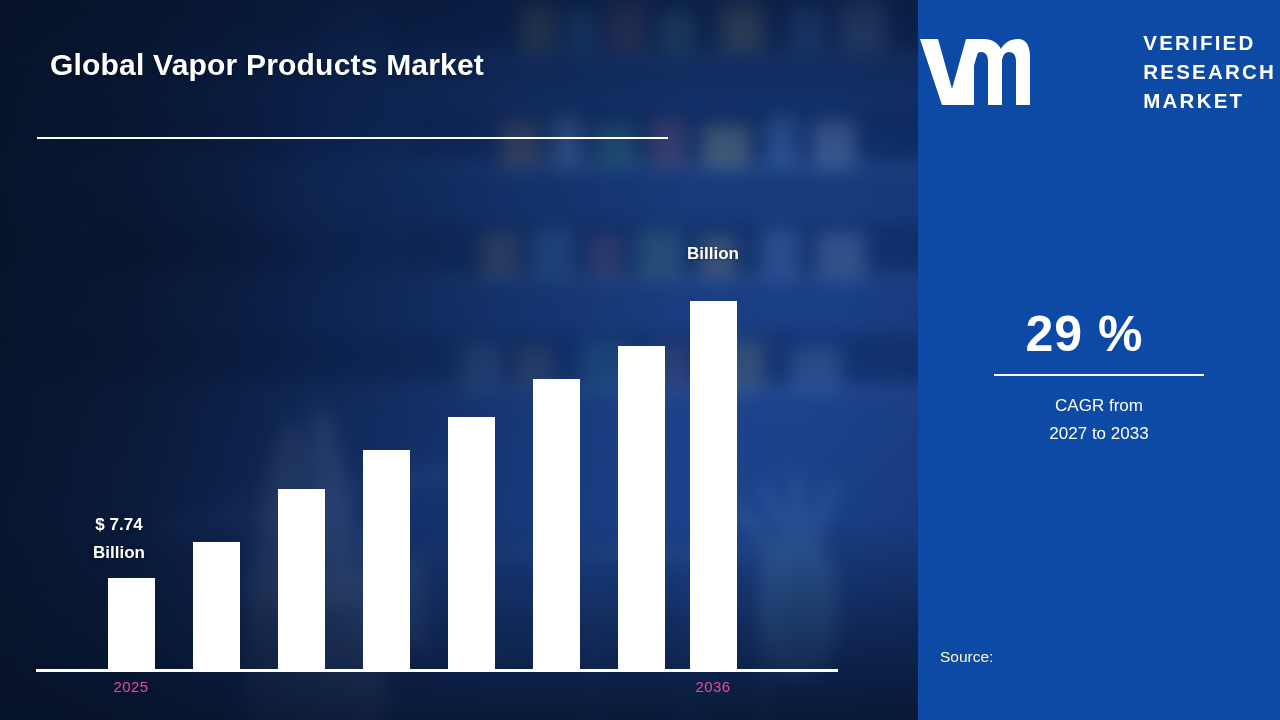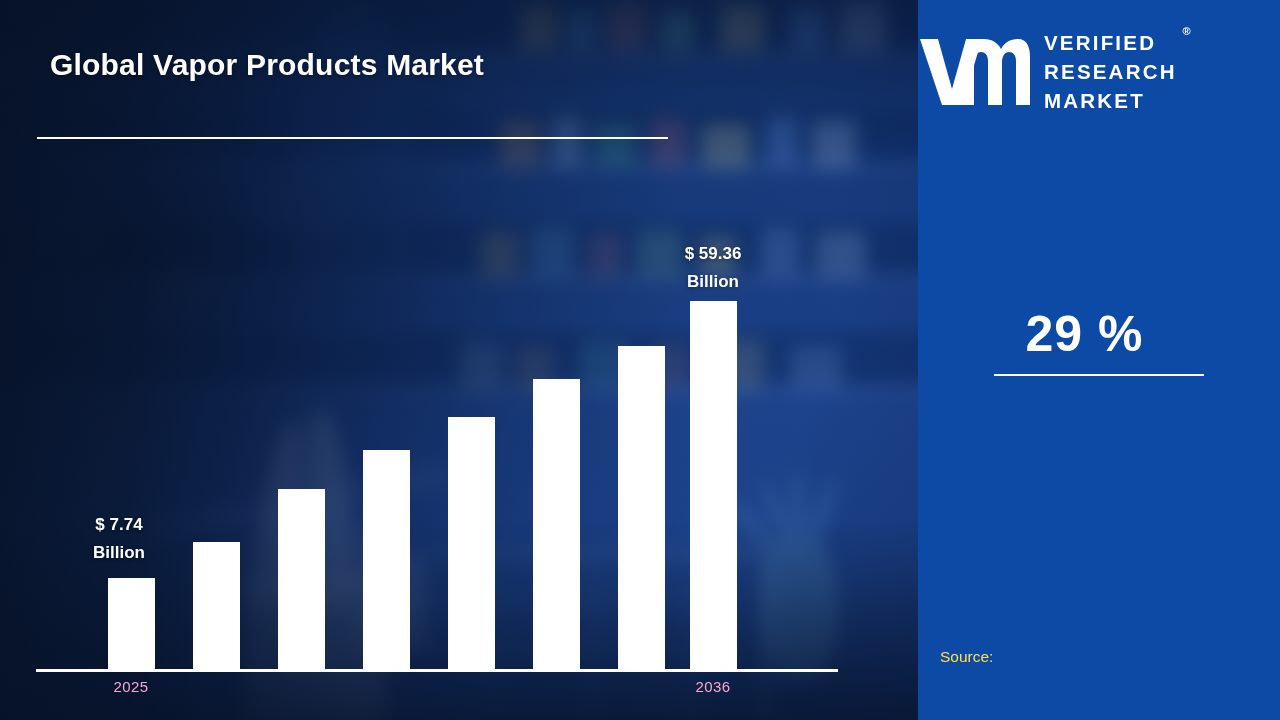--- a/index.html
+++ b/index.html
@@ -154,39 +154,39 @@
     text-align: center;
     width: 150px;
     text-shadow: 0 1px 4px rgba(0,0,0,0.4);
   }
   .bar-label span { display: block; }
   .tick-label {
     position: absolute;
     top: 678px;
     width: 120px;
     text-align: center;
-    color: #f9a8d4;
+    color: #ec4899;
     font-size: 15px;
     letter-spacing: 0.4px;
   }
 
   
   .right-panel {
     position: absolute;
     left: 918px; top: 0;
     width: 362px; height: 720px;
     background: #0d4aa5;
   }
   .logo-wrap {
     position: absolute;
     left: 0; top: 28px;
     width: 358px;
     display: flex;
     align-items: center;
-    justify-content: flex-start;
+    justify-content: space-between;
     gap: 14px;
   }
   .logo-mark { flex: 0 0 auto; }
   .logo-text {
     position: relative;
     color: #ffffff;
     font-weight: bold;
     font-size: 20.5px;
     line-height: 1.42;
     letter-spacing: 2.2px;
@@ -227,21 +227,21 @@
     color: #ffffff;
     font-size: 17px;
     line-height: 1.62;
   }
   .cagr-caption span { display: block; }
 
   .source {
     position: absolute;
     left: 22px;
     top: 645px;
-    color: #fde047;
+    color: #fef9c3;
     font-size: 15.5px;
     line-height: 1.55;
     text-align: center;
   }
   .source span { display: block; }
 </style>
 </head>
 <body>
 
 <div class="stage">
@@ -337,21 +337,20 @@
       <div class="bar" style="left:690px;height:368px;"></div>
 
       <div class="axis-line"></div>
 
       <div class="bar-label" style="left:44px;top:511px;">
         <span>$ 7.74</span>
         <span>Billion</span>
       </div>
 
       <div class="bar-label" style="left:638px;top:240px;">
-        <span>$ 59.36</span>
         <span>Billion</span>
       </div>
 
       <div class="tick-label" style="left:71px;">2025</div>
       <div class="tick-label" style="left:653px;">2036</div>
     </div>
   </div>
 
   <div class="right-panel">
 
@@ -365,18 +364,22 @@
       <div class="logo-text">
         <span>VERIFIED</span>
         <span>RESEARCH</span>
         <span>MARKET</span>
         <span class="logo-reg">®</span>
       </div>
     </div>
 
     <div class="cagr-value">29 %</div>
     <div class="cagr-rule"></div>
+    <div class="cagr-caption">
+      <span>CAGR from</span>
+      <span>2027 to 2033</span>
+    </div>
 
     <div class="source">
       <span>Source:</span>
     </div>
   </div>
 </div>
 
 </body></html>

